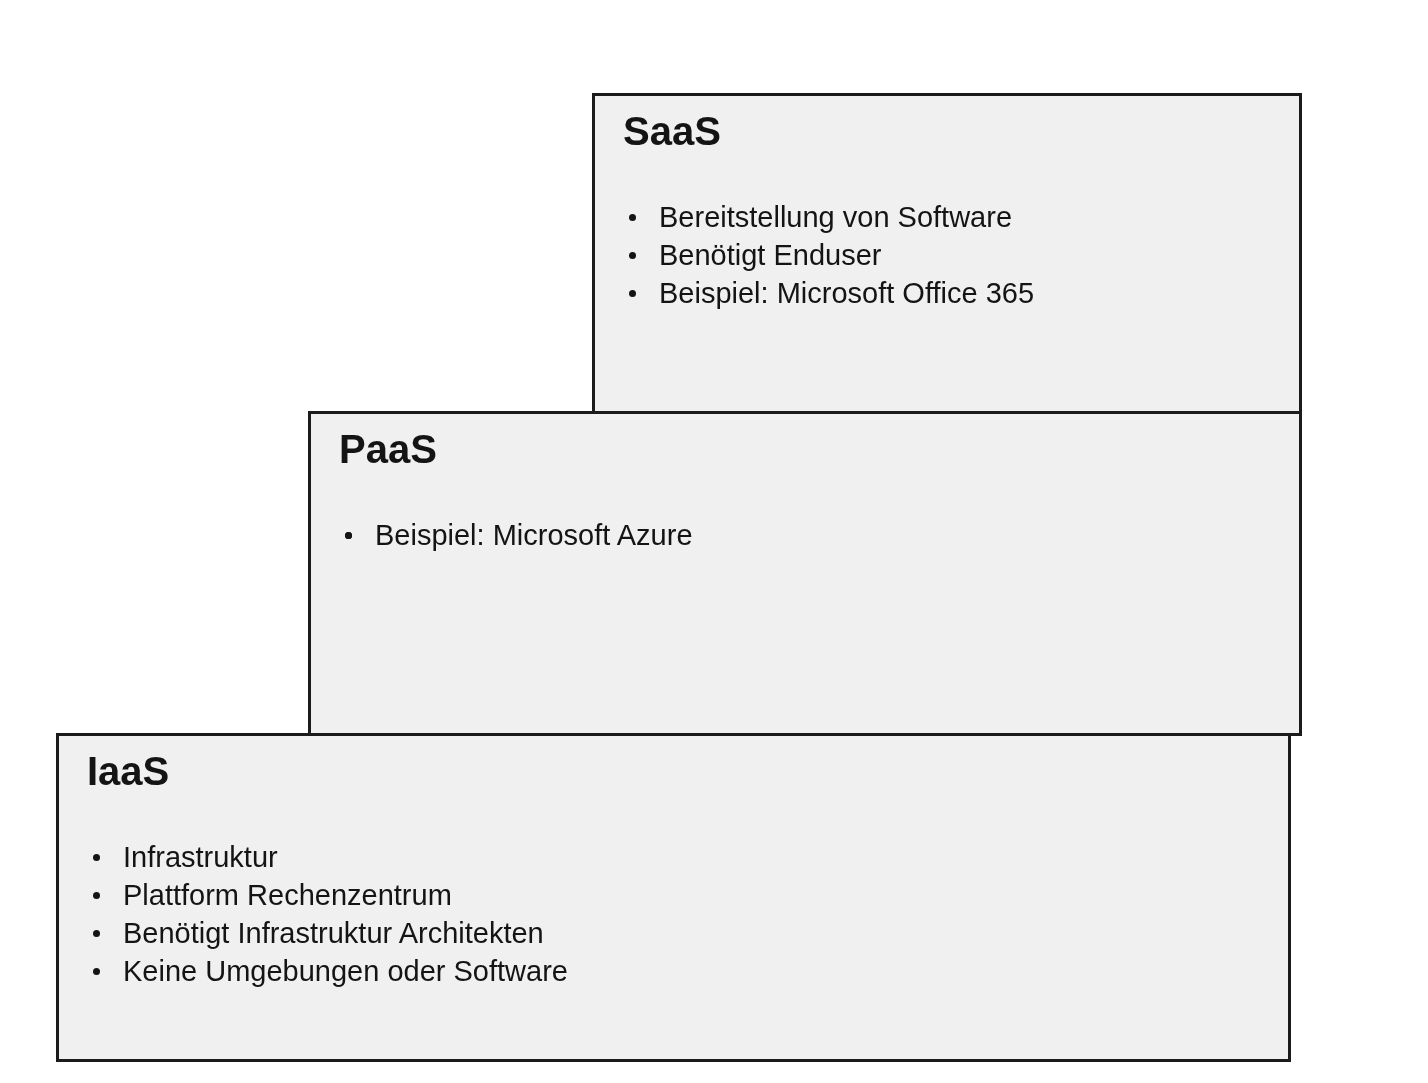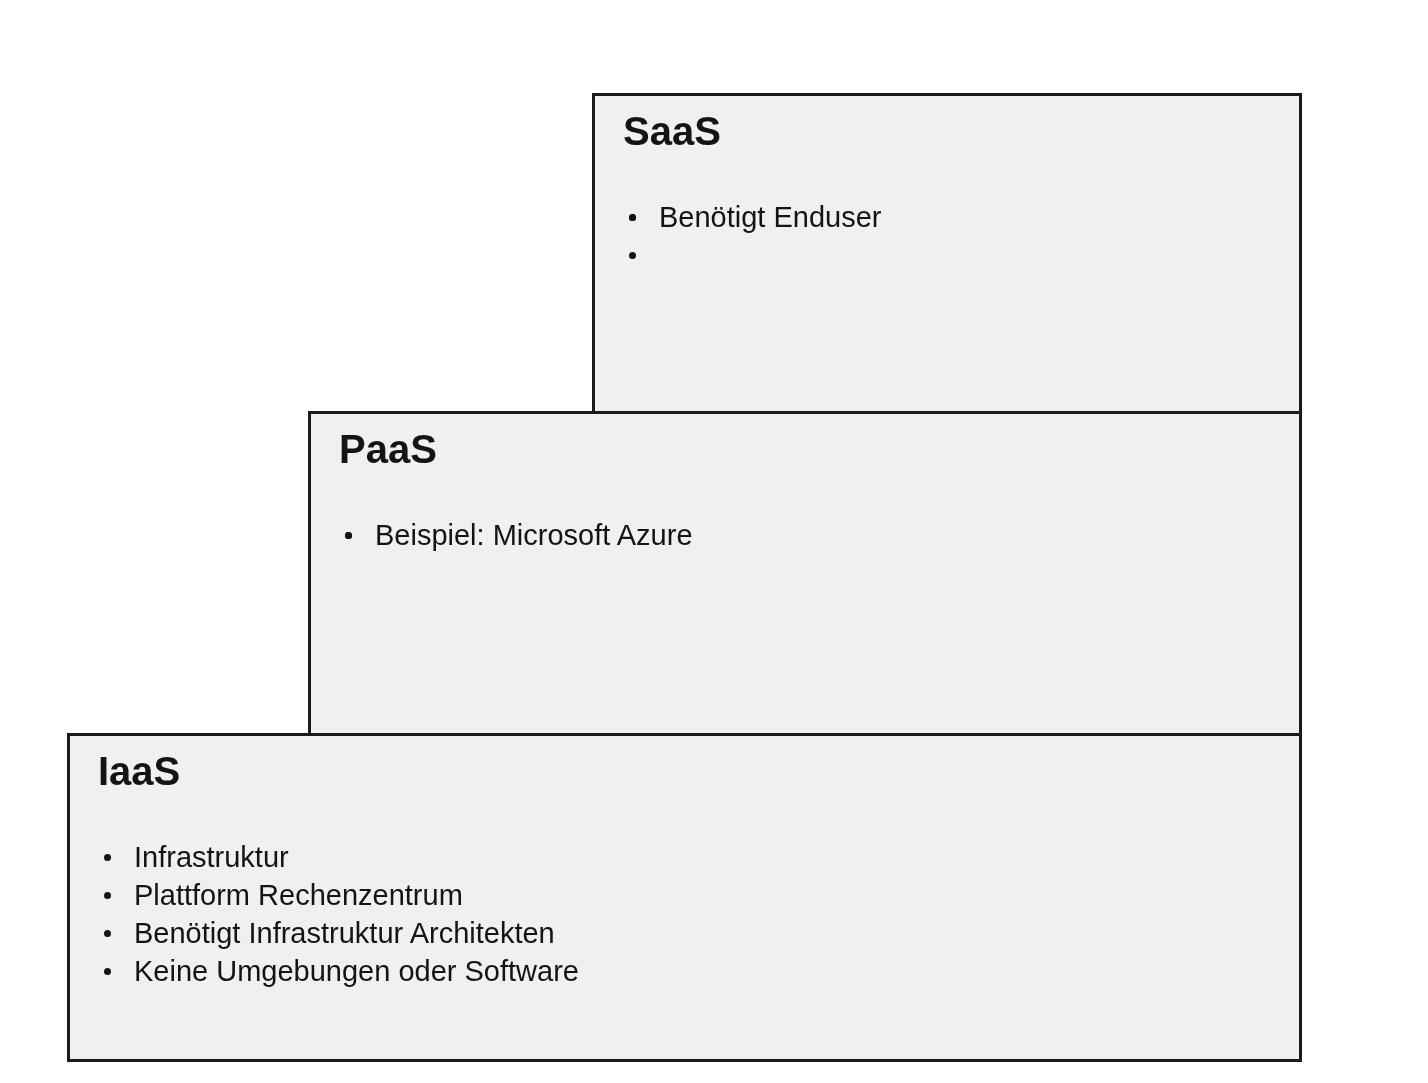--- a/index.html
+++ b/index.html
@@ -15,21 +15,21 @@
     overflow: hidden;
   }
   .box {
     position: absolute;
     box-sizing: border-box;
     background: var(--box-fill, #f0f0f0);
     border: 3px solid var(--box-border, #1b1b1b);
   }
   .box-saas { left: 592px; top:  93px; width:  710px; height: 321px; }
   .box-paas { left: 308px; top: 411px; width:  994px; height: 325px; }
-  .box-iaas { left:  67px; top: 733px; width: 1235px; height: 329px; }
+  .box-iaas { left:  56px; top: 733px; width: 1235px; height: 329px; }
 
   .box h2 {
     margin: 14px 0 0 28px;
     font-size: 40px;
     line-height: 42px;
     font-weight: bold;
     color: var(--text-color, #141414);
   }
   .box ul {
     list-style: none;
@@ -56,27 +56,29 @@
 </head>
 <body>
 
 <div class="diagram">
 
   <section class="box box-saas">
     <h2>SaaS</h2>
     <ul>
       <li>
         <span class="dot"></span>
+        <span>Bereitstellung von Software</span>
       </li>
       <li>
         <span class="dot"></span>
         <span>Benötigt Enduser</span>
       </li>
       <li>
         <span class="dot"></span>
+        <span>Beispiel: Microsoft Office 365</span>
       </li>
     </ul>
   </section>
 
   <section class="box box-paas">
     <h2>PaaS</h2>
     <ul>
       <li>
         <span class="dot"></span>
       </li>

